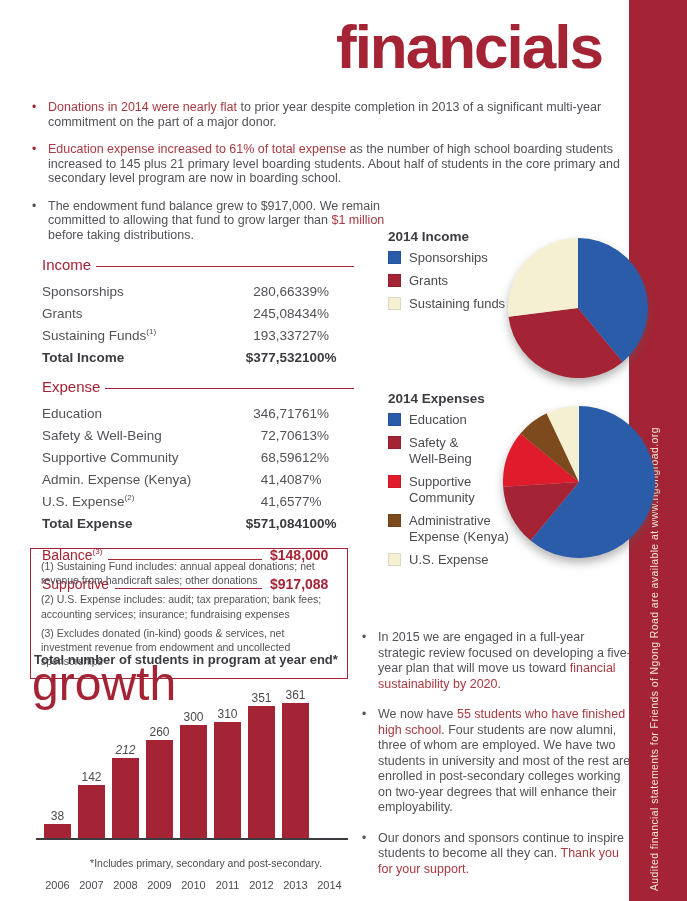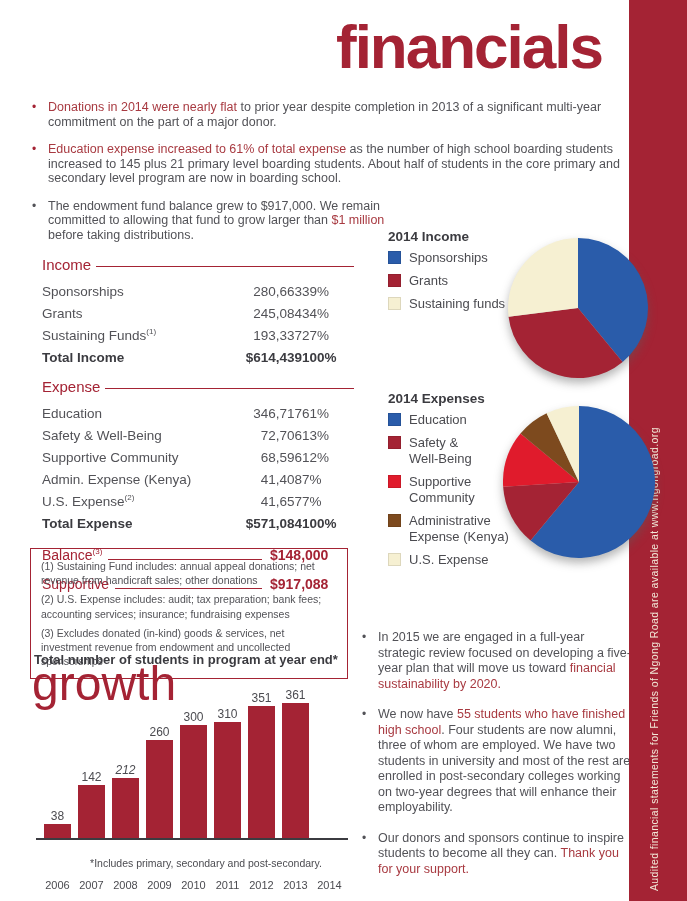--- a/index.html
+++ b/index.html
@@ -115,21 +115,21 @@
           <span class="tamount">245,084</span>
           <span class="tpct">34%</span>
         </div>
         <div class="trow">
           <span class="tlabel">Sustaining Funds<sup>(1)</sup></span>
           <span class="tamount">193,337</span>
           <span class="tpct">27%</span>
         </div>
         <div class="trow bold">
           <span class="tlabel">Total Income</span>
-          <span class="tamount">$614,439</span>
+          <span class="tamount">$377,532</span>
           <span class="tpct">100%</span>
         </div>
       </div>
 
     <div class="sec-head gap">
       <span class="sec-label">Expense</span>
       <span class="sec-rule"></span>
     </div>
     <div id="expense-rows">
         <div class="trow">
@@ -188,21 +188,21 @@
   <div class="growth-title">growth</div>
 
   <div>
     <div id="bars" class="bars">
         <div class="bar" style="height: 14px; background: rgb(164, 35, 52);">
           <span class="bar-label">38</span>
         </div>
         <div class="bar" style="height: 53px; background: rgb(164, 35, 52);">
           <span class="bar-label">142</span>
         </div>
-        <div class="bar" style="height: 60px; background: rgb(164, 35, 52); font-style: italic;">
+        <div class="bar" style="height: 80px; background: rgb(164, 35, 52); font-style: italic;">
           <span class="bar-label">212</span>
         </div>
         <div class="bar" style="height: 98px; background: rgb(164, 35, 52);">
           <span class="bar-label">260</span>
         </div>
         <div class="bar" style="height: 113px; background: rgb(164, 35, 52);">
           <span class="bar-label">300</span>
         </div>
         <div class="bar" style="height: 116px; background: rgb(164, 35, 52);">
           <span class="bar-label">310</span>

